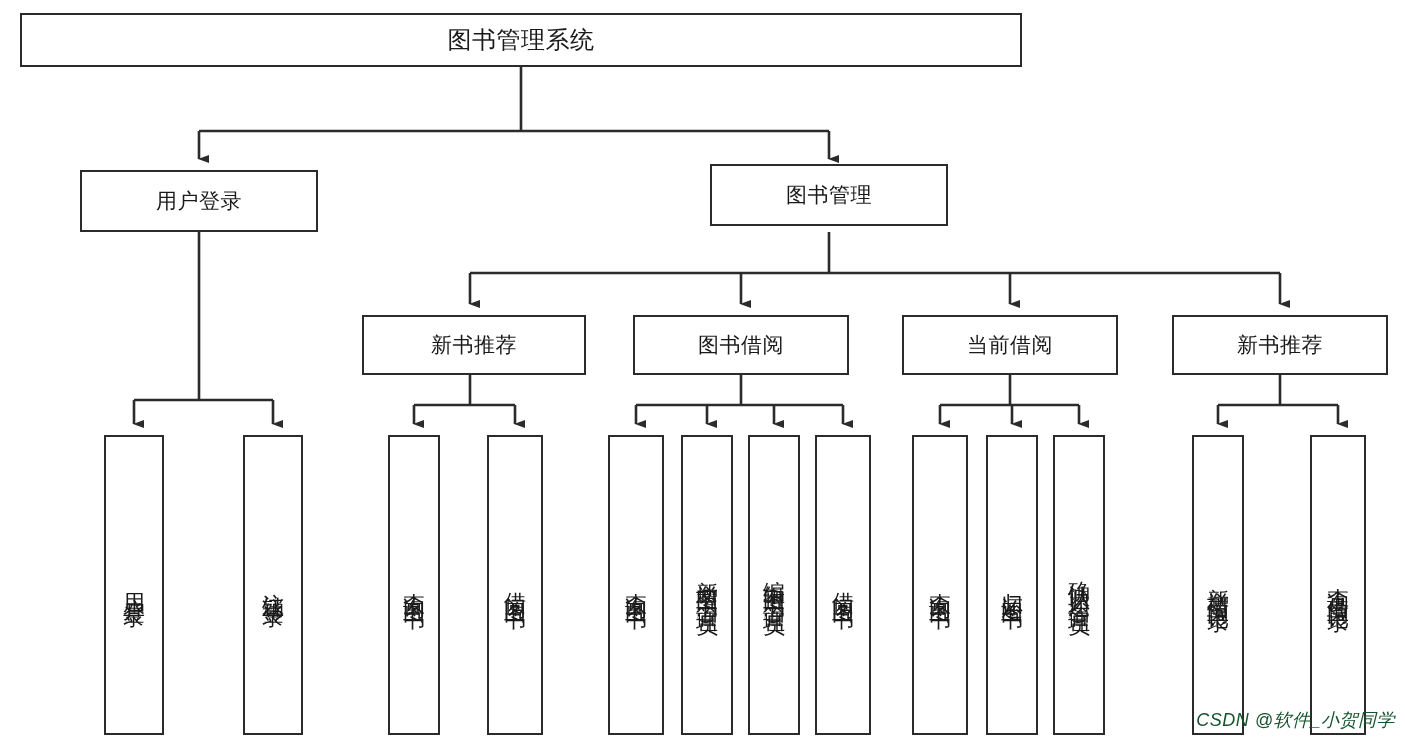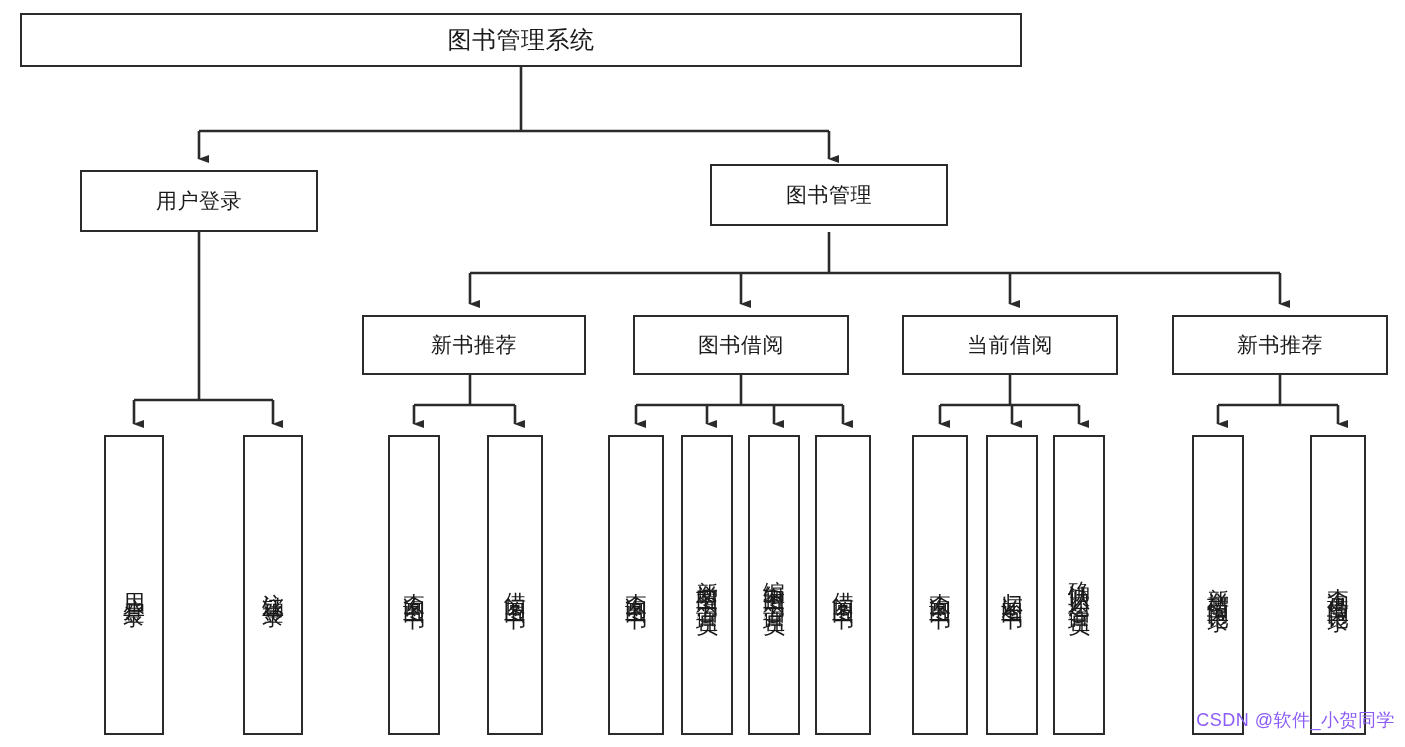--- a/index.html
+++ b/index.html
@@ -61,24 +61,25 @@
     line-height: 1.0;
     letter-spacing: 5px;
     text-align: center;
     white-space: nowrap;
   }
   #watermark {
     position: absolute;
     right: 10px;
     top: 708px;
     font-size: 18px;
-    color: #8b5cf6;
+    color: #14532d;
     letter-spacing: 0.5px;
     white-space: nowrap;
     user-select: none;
+    font-style: italic;
   }
 </style>
 </head>
 <body>
 
 <div id="canvas">
 
   <svg id="edges" viewBox="0 0 1405 747" xmlns="http://www.w3.org/2000/svg">
     <defs>
       <marker id="arrow" markerWidth="10" markerHeight="11" refX="4" refY="10" orient="auto" markerUnits="userSpaceOnUse">

